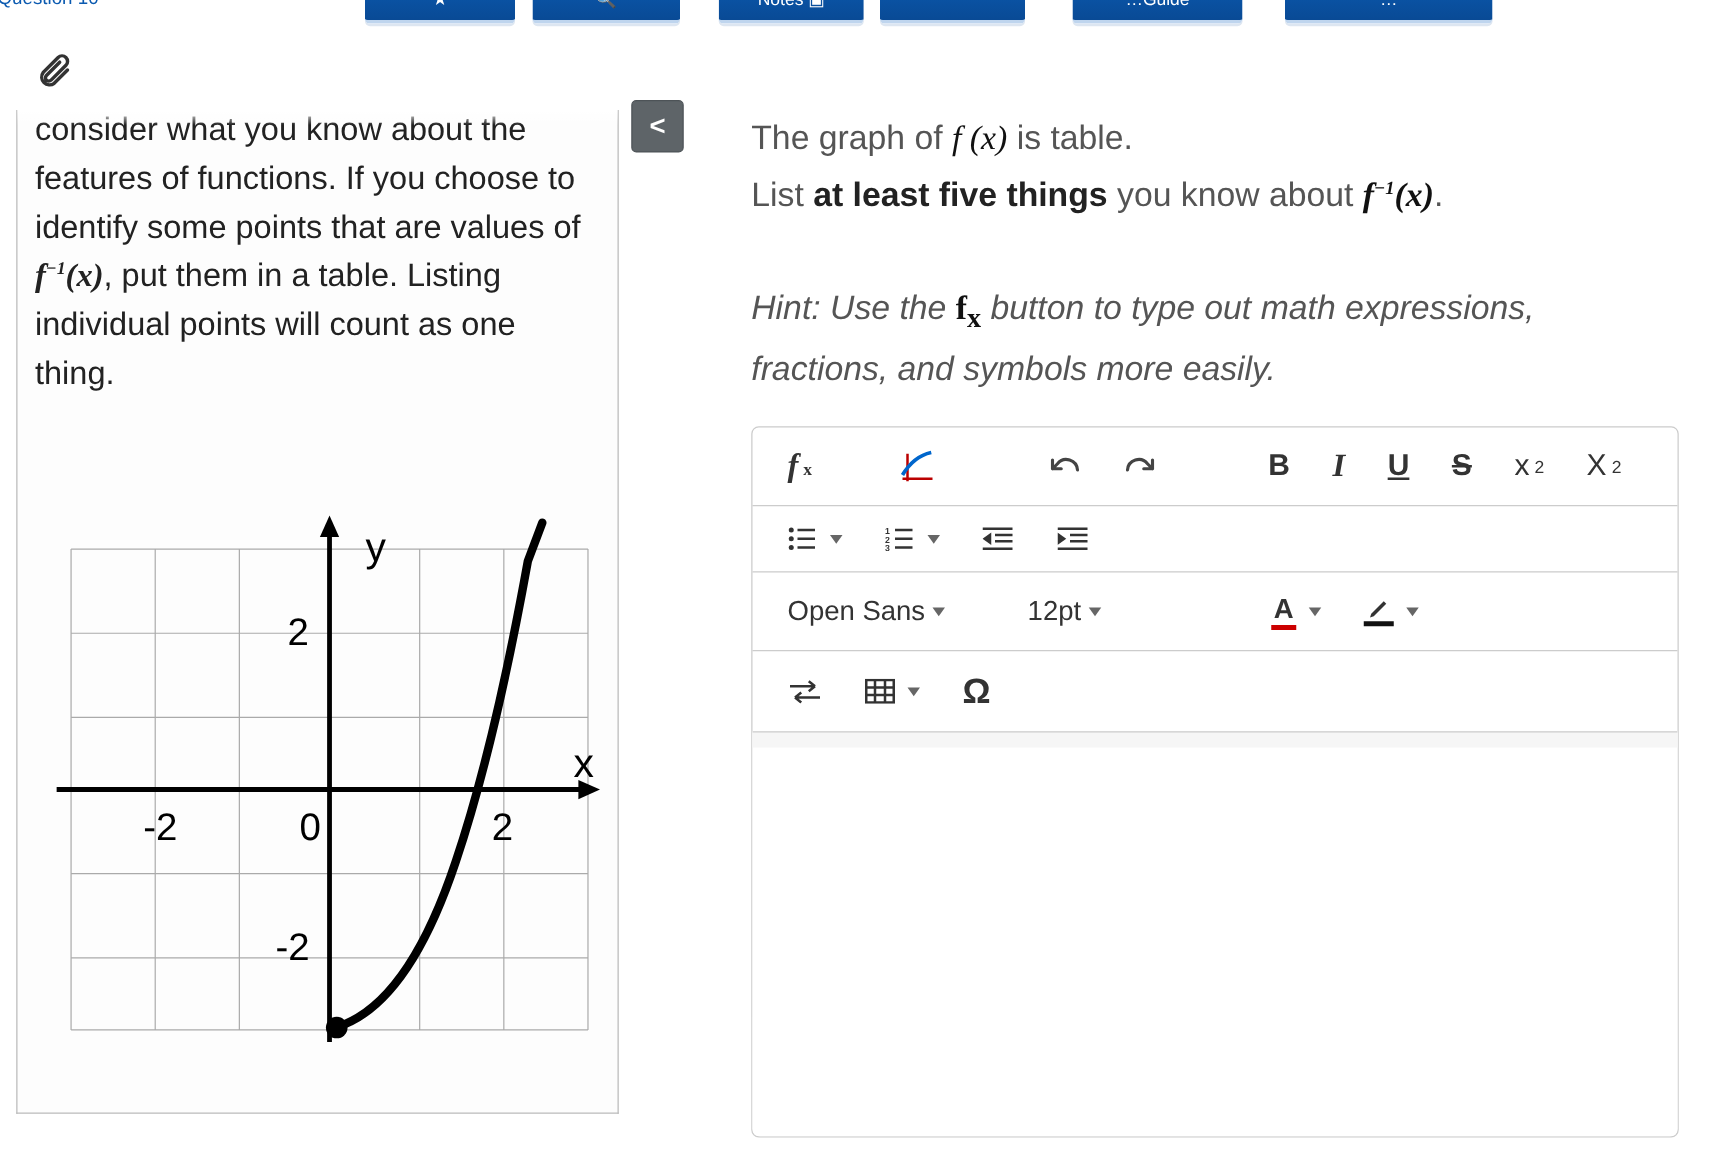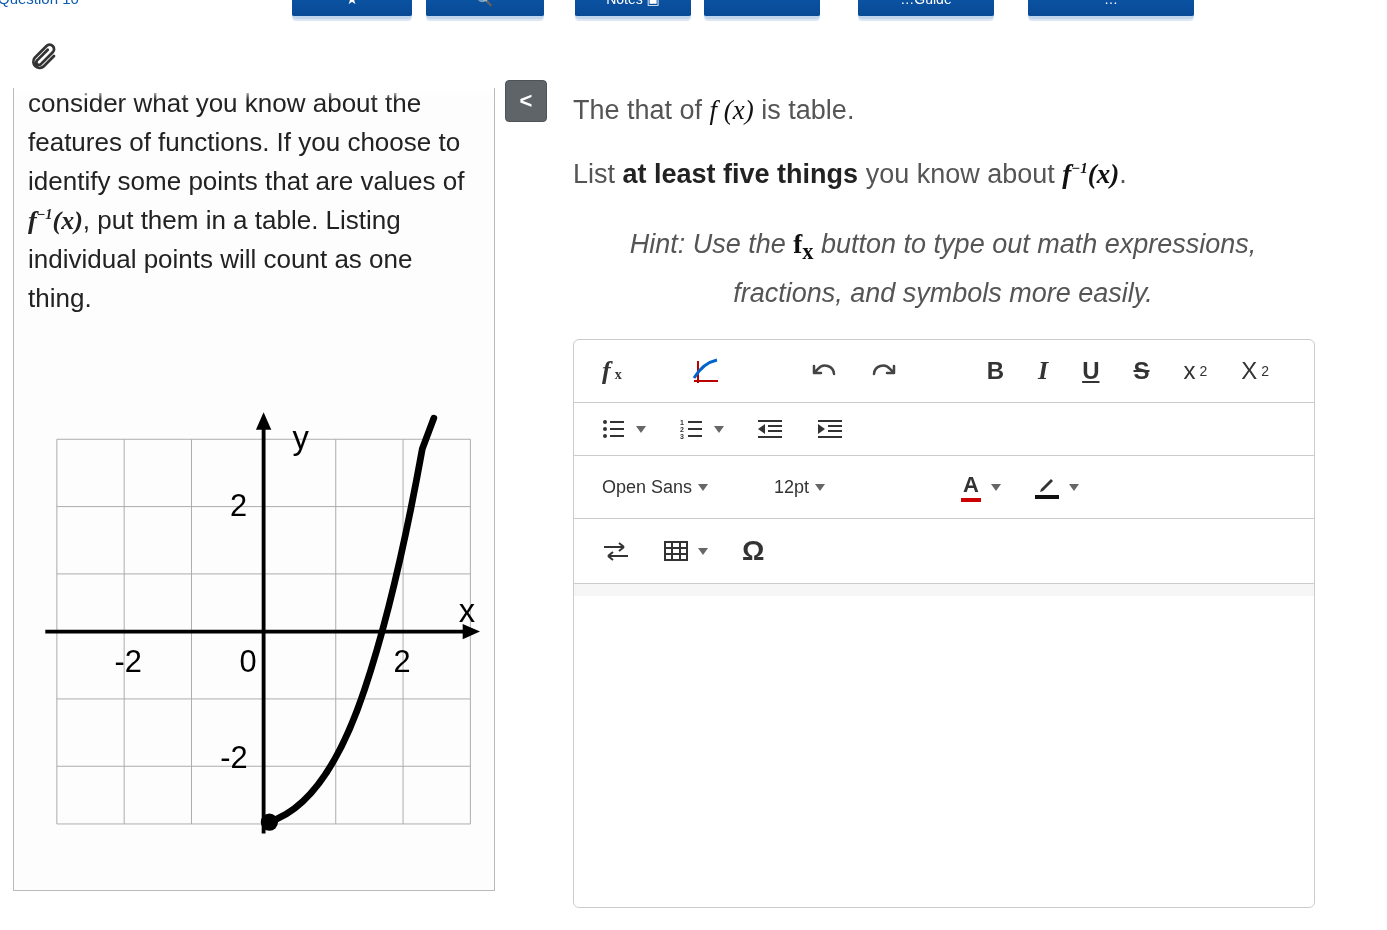--- a/index.html
+++ b/index.html
@@ -52,20 +52,21 @@
     top:38px;
     width:36px;
     height:36px;
     cursor:pointer;
     display:flex;align-items:center;justify-content:center;
   }
   .main{
     display:flex;
     margin-top:70px;
     align-items:flex-start;
+    gap:28px;
   }
   .left-panel{
     width:482px;
     margin-left:13px;
     border:1px solid var(--panel-border);
     border-top:none;
     padding:0 14px 28px 14px;
     box-sizing:border-box;
     position:relative;
     background:#fdfdfd;
@@ -158,21 +159,21 @@
   .dd::after{
     content:"";
     display:inline-block;
     margin-left:6px;
     border-left:5px solid transparent;
     border-right:5px solid transparent;
     border-top:7px solid #666;
     vertical-align:middle;
   }
   .font-name{
-    font-size:18px;
+    font-size:22px;
     color:var(--tool-gray);
     background:none;border:none;cursor:pointer;
     font-family:inherit;
     display:flex;align-items:center;text-align:center;
   }
   .editor-area{
     min-height:300px;
     background:#fff;
     border-radius:0 0 6px 6px;
     padding:12px 18px;
@@ -260,31 +261,31 @@
 
         <path d="M 250 448 Q 310 430 350 310 Q 382 215 410 60 L 422 28" fill="none" stroke="#000" stroke-width="7" stroke-linecap="round"></path>
         <circle cx="251" cy="448" r="9" fill="#000"></circle>
       </svg>
     </div>
   </div>
 
   <div class="right-panel">
     <div class="q-body">
       <div>
-        <span>The that of </span>
+        <span>The graph of </span>
         <span class="mathf" style="font-weight:normal;">f (x)</span>
         <span> is table.</span>
       </div>
-      <div style="margin-top:18px;">
+      <div style="">
         <span>List </span>
         <b>at least five things</b>
         <span> you know about </span>
         <span class="mathf" style="font-weight:bold;">f<span style="font-size:0.55em;vertical-align:super;">−1</span>(x)</span><span>.</span>
       </div>
-      <div style="margin-top:24px;text-align:center;" class="hint-italic">
+      <div style="margin-top:44px;" class="hint-italic">
         <span>Hint: Use the  </span>
         <span class="fx" style="font-family:'Times New Roman',serif;font-weight:bold;color:#111;">f<sub>x</sub></span>
         <span>  button to type out math expressions, fractions, and symbols more easily.</span>
       </div>
     </div>
 
     <div class="editor">
 
       <div class="tool-row">
         <button class="tool-btn fx-btn">f<sub>x</sub></button>

